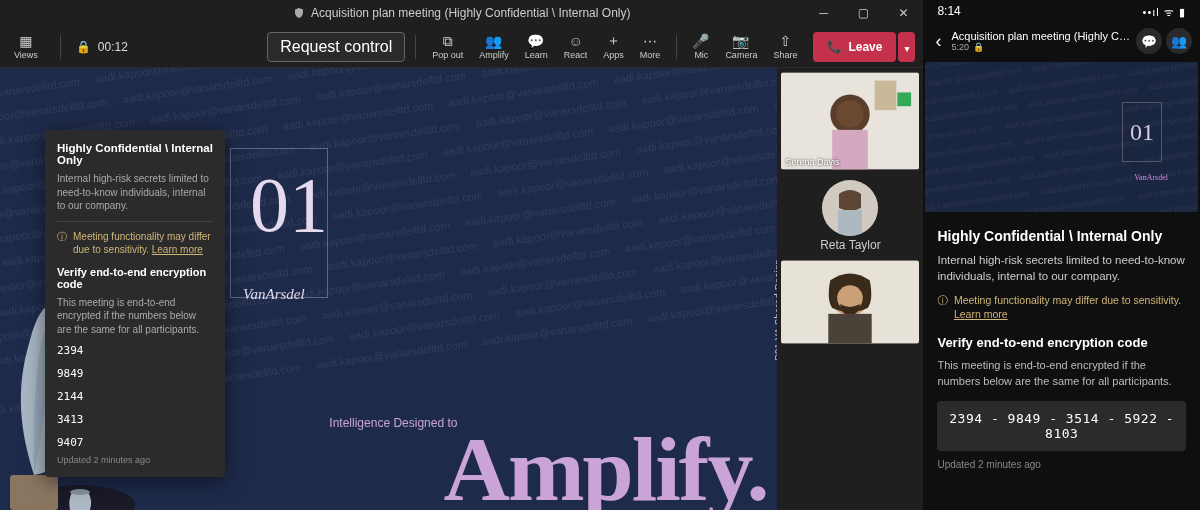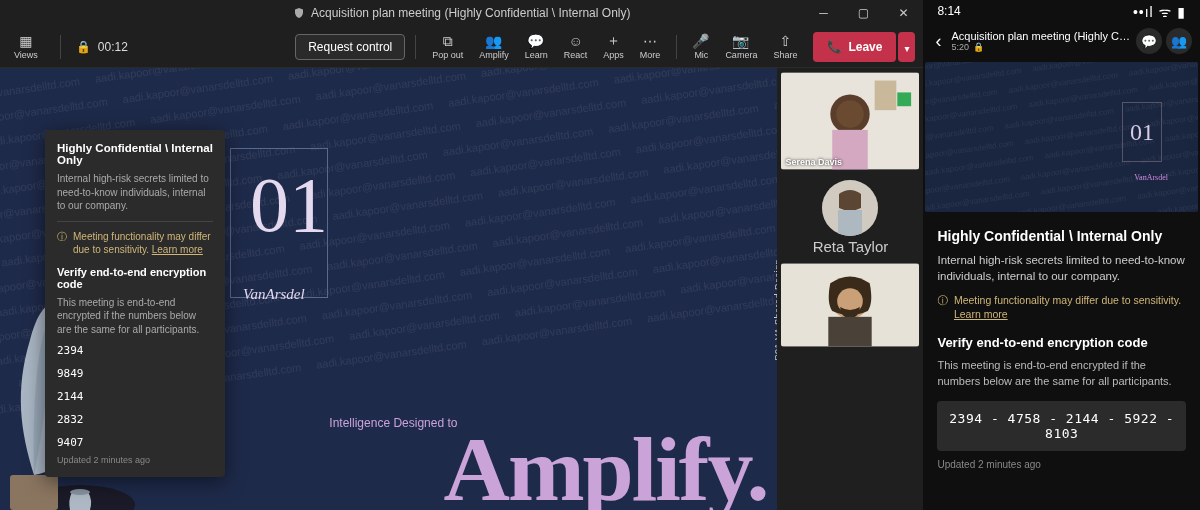--- a/index.html
+++ b/index.html
@@ -13,21 +13,21 @@
   .title-inner svg { width: 12px; height: 12px; }
   .win-controls { position: absolute; right: 0; top: 0; height: 26px; display: flex; }
   .win-btn { width: 40px; height: 26px; display: flex; align-items: center; justify-content: center; color: #ccc; font-size: 12px; cursor: pointer; }
 
   
   .toolbar { height: 42px; display: flex; align-items: center; background: #1f1f1f; padding: 0 8px; gap: 4px; border-bottom: 1px solid #2a2a2a; }
   .tb-left { display: flex; align-items: center; gap: 10px; }
   .tb-btn { display: flex; flex-direction: column; align-items: center; gap: 1px; color: #ccc; font-size: 9px; padding: 2px 6px; cursor: pointer; }
   .tb-btn .ic { width: 16px; height: 16px; display: flex; align-items: center; justify-content: center; font-size: 14px; }
   .tb-spacer { flex: 1; }
-  .tb-pill { border: 1px solid #666; border-radius: 4px; padding: 5px 12px; font-size: 12px; color: #fff; cursor: pointer; background: #2a2a2a; }
+  .tb-pill { border: 1px solid #666; border-radius: 4px; padding: 5px 12px; font-size: 16px; color: #fff; cursor: pointer; background: #2a2a2a; }
   .divider { width: 1px; height: 24px; background: #444; margin: 0 6px; }
   .leave-btn { background: #c4314b; color: #fff; border-radius: 4px; padding: 6px 14px; display: flex; align-items: center; gap: 6px; font-size: 12px; cursor: pointer; font-weight: 600; }
   .leave-chev { background: #c4314b; padding: 6px 6px; border-radius: 4px; margin-left: 2px; cursor:pointer; }
   .timer { color: #ddd; font-size: 12px; display: flex; align-items: center; gap: 6px; }
 
   
   .content { flex: 1; display: flex; position: relative; overflow: hidden; }
   .stage { flex: 1; background: #1e2a4a; position: relative; overflow: hidden; }
   .stage-wm { position: absolute; inset: 0; opacity: 0.08; }
   .slide { position: absolute; inset: 0; }
@@ -45,32 +45,32 @@
   .popover .desc { color: #aaa; line-height: 1.35; margin-bottom: 8px; font-size: 10px;}
   .popover .warn { display: flex; gap: 6px; color: #d0b678; font-size: 10px; line-height: 1.3; border-top: 1px solid #444; padding-top: 8px; margin-bottom: 10px;}
   .popover .warn a { color: #d0b678; text-decoration: underline; }
   .popover .sec-title { font-size: 11px; color: #fff; font-weight: 600; margin-bottom: 6px; }
   .popover .code-row { display: flex; gap: 10px; font-family: monospace; font-size: 11px; color: #fff; margin: 8px 0 6px; flex-direction: column; }
   .popover .updated { font-size: 9px; color: #888; margin-top: 6px; }
 
   
   .participants { width: 146px; background: #1f1f1f; display: flex; flex-direction: column; padding: 4px; gap: 4px; overflow: hidden; }
   .ptile { width: 100%; background: #2a2a2a; border-radius: 3px; position: relative; overflow: hidden; display:flex; align-items:center; justify-content:center; }
-  .ptile.large { height: 98px; font-weight: bold; }
+  .ptile.large { height: 98px; }
   .ptile .name { position: absolute; left: 4px; bottom: 3px; font-size: 9px; color: #fff; text-shadow: 0 0 3px #000; }
   .pcircle { width: 56px; height: 56px; border-radius: 50%; background: #555; margin: 6px auto 2px; display:flex; align-items:center; justify-content:center; overflow:hidden; }
   .psmall { display:flex; flex-direction:column; align-items:center; }
-  .psmall .pname { font-size: 15px; color: #ccc; text-align: center; margin-bottom: 4px; }
+  .psmall .pname { font-size: 12px; color: #ccc; text-align: center; margin-bottom: 4px; }
 
   
   .portrait { width:100%; height:100%; }
 
   
   .m-status { height: 22px; display: flex; align-items: center; justify-content: space-between; padding: 0 14px; font-size: 12px; color: #fff; }
-  .m-status .sig { font-size: 14px; letter-spacing: 1px; }
+  .m-status .sig { font-size: 11px; letter-spacing: 1px; }
   .m-header { height: 38px; display: flex; align-items: center; padding: 0 8px; gap: 6px; }
   .m-back { font-size: 18px; color: #fff; cursor: pointer; padding: 0 4px;}
   .m-title-box { flex:1; overflow:hidden; }
   .m-title { font-size: 11px; color: #fff; white-space: nowrap; overflow: hidden; text-overflow: ellipsis; }
   .m-sub { font-size: 9px; color: #aaa; display:flex; align-items:center; gap:4px; }
   .m-icons { display:flex; gap:4px; }
   .m-icon-btn { width:26px; height:26px; border-radius:50%; background:#2a2a2a; display:flex; align-items:center; justify-content:center; color:#fff; font-size:13px; cursor:pointer;}
 
   .m-stage { height: 150px; background: #1a2540; position: relative; margin: 2px 2px 6px; border-radius: 2px; overflow:hidden; }
   .m-stage .wm { position:absolute; inset:0; opacity:0.07; font-size:10px; }
@@ -211,21 +211,21 @@
         <div class="warn">
           <span>ⓘ</span>
           <span><span>Meeting functionality may differ due to sensitivity.</span> <a>Learn more</a></span>
         </div>
         <div class="sec-title">Verify end-to-end encryption code</div>
         <div class="desc">This meeting is end-to-end encrypted if the numbers below are the same for all participants.</div>
         <div class="code-row">
           <span>2394</span>
           <span>9849</span>
           <span>2144</span>
-          <span>2832</span>
+          <span>3413</span>
           <span>9407</span>
         </div>
         <div class="updated">Updated 2 minutes ago</div>
       </div>
     </div>
 
     <div class="participants">
       <div class="ptile large">
         <svg class="portrait" viewBox="0 0 140 98">
             <rect width="140" height="98" fill="#e8e4dc"></rect>
@@ -310,16 +310,16 @@
   </div>
   <div class="m-panel">
     <h3>Highly Confidential \ Internal Only</h3>
     <div class="mdesc">Internal high-risk secrets limited to need-to-know individuals, internal to our company.</div>
     <div class="mwarn">
       <span>ⓘ</span>
       <span><span>Meeting functionality may differ due to sensitivity.</span><br><a>Learn more</a></span>
     </div>
     <div class="msec">Verify end-to-end encryption code</div>
     <div class="msecdesc">This meeting is end-to-end encrypted if the numbers below are the same for all participants.</div>
-    <div class="m-code">2394 - 4758 - 2144 - 5922 - 8103</div>
+    <div class="m-code">2394 - 9849 - 3514 - 5922 - 8103</div>
     <div class="m-updated">Updated 2 minutes ago</div>
   </div>
 </div>
 
 </body></html>

